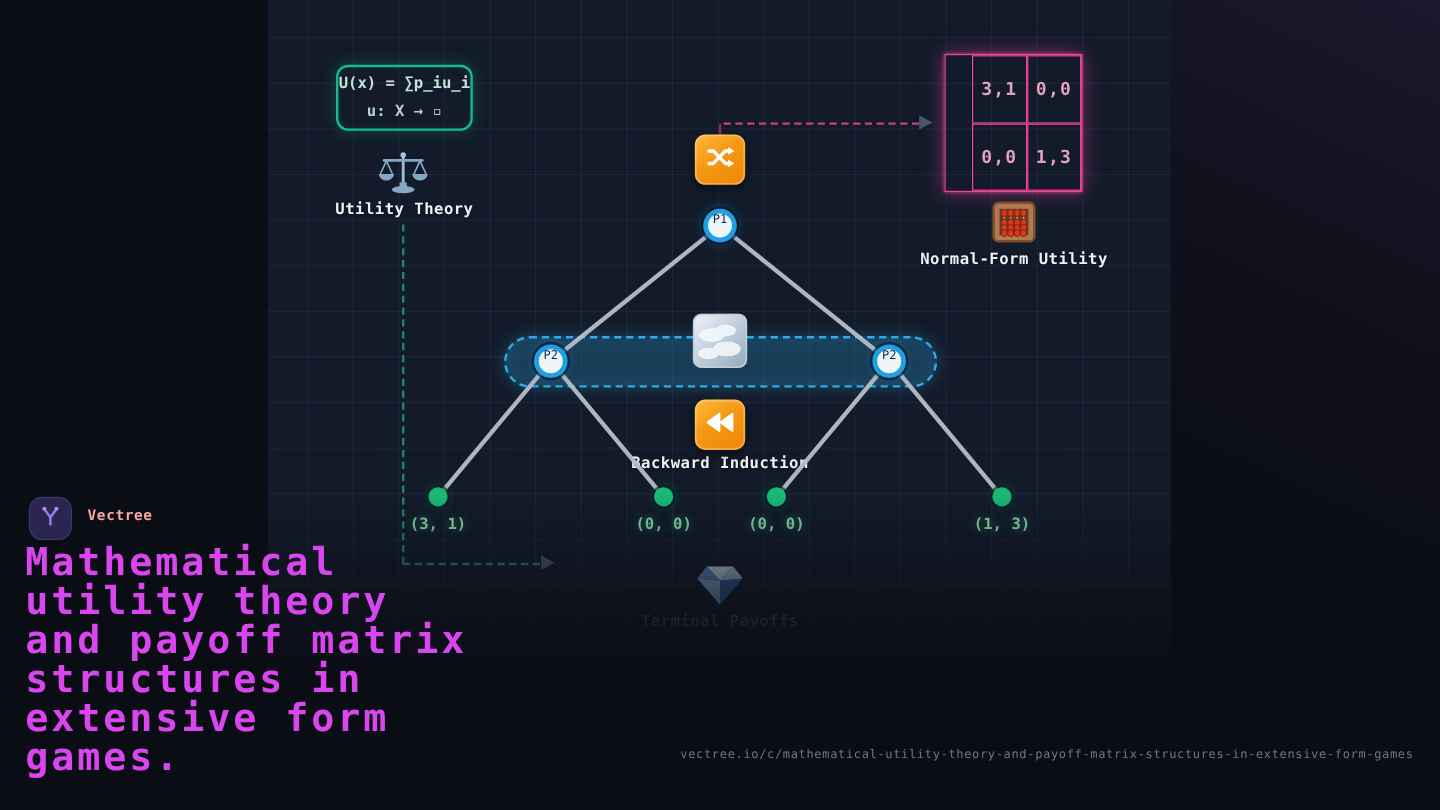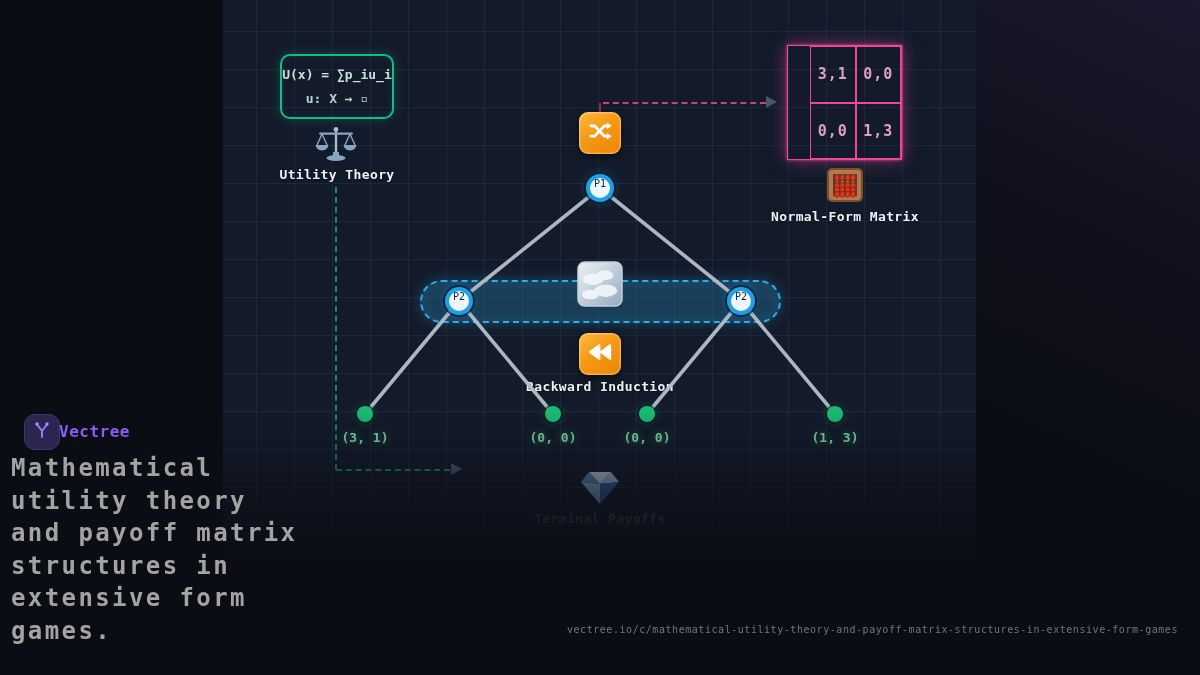--- a/index.html
+++ b/index.html
@@ -30,21 +30,21 @@
     background:linear-gradient(to bottom, rgba(11,13,21,0) 0%, rgba(11,13,21,.55) 45%, rgba(11,13,21,.92) 80%, #0b0d15 100%);
     pointer-events:none;
   }
   .lbl {
     position:absolute; width:260px; text-align:center;
     font-size:13px; font-weight:bold; letter-spacing:.4px; color:#eef1f5;
     text-shadow:0 1px 2px rgba(0,0,0,.6);
   }
   
   .ubox {
-    position:absolute; left:57px; top:54px; width:114px; height:65px;
+    position:absolute; left:57px; top:54px; width:114px; height:55px;
     border:2px solid #13bd8a; border-radius:10px;
     box-shadow:0 0 12px rgba(19,189,138,.28), inset 0 0 8px rgba(19,189,138,.10);
     display:flex; flex-direction:column; justify-content:center; align-items:center; gap:9px;
   }
   .formula { font-size:13px; font-weight:bold; color:#c3e3d7; white-space:nowrap; }
   .formula2 { color:#b2d4ca;text-align:right; }
   
   .dash-v-green { position:absolute; left:112px; top:187px; height:283px; width:0;
     border-left:2px dashed #1f9a80; opacity:.85; }
   .dash-h-green { position:absolute; left:113px; top:469px; width:114px; height:0;
@@ -106,27 +106,27 @@
   }
   .icon-wrap { position:absolute; z-index:5; }
   .dim-lbl { color:#49525e; text-shadow:none; }
   
   .logo {
     position:absolute; left:24px; top:414px; width:36px; height:36px;
     border-radius:11px; background:#2b2650; border:1px solid #3d3670;
     display:flex; align-items:center; justify-content:center; z-index:12;
   }
   .brand {
-    position:absolute; left:59px; top:422px; font-size:16px; font-weight:bold;
-    letter-spacing:.5px; color:#8b5cf6; z-index:12;
+    position:absolute; left:73px; top:422px; font-size:12px; font-weight:bold;
+    letter-spacing:.5px; color:#fca5a5; z-index:12;
   }
   .title {
-    position:absolute; left:11px; top:452px; width:430px; z-index:12;
-    font-size:24px; line-height:32.6px; font-weight:bold; letter-spacing:2.4px;
-    color:#a3a3a3; white-space:pre-line;
+    position:absolute; left:21px; top:452px; width:430px; z-index:12;
+    font-size:32px; line-height:32.6px; font-weight:bold; letter-spacing:2.4px;
+    color:#d946ef; white-space:pre-line;
   }
   .footer-url {
     position:absolute; right:22px; top:624px; z-index:12;
     font-size:10px; letter-spacing:.55px; color:#6e7681;
   }
 </style>
 </head>
 <body>
 
 <div class="bg-accent"></div>
@@ -258,21 +258,21 @@
           <ellipse cx="16.3" cy="24" rx="2.5" ry="2.9"></ellipse>
         <ellipse cx="21.7" cy="24" rx="2.5" ry="2.9"></ellipse>
           <ellipse cx="27" cy="24" rx="2.5" ry="2.9"></ellipse>
         <ellipse cx="11" cy="28.3" rx="2.5" ry="2.9"></ellipse>
           <ellipse cx="16.3" cy="28.3" rx="2.5" ry="2.9"></ellipse>
         <ellipse cx="21.7" cy="28.3" rx="2.5" ry="2.9"></ellipse>
           <ellipse cx="27" cy="28.3" rx="2.5" ry="2.9"></ellipse>
       </g>
     </svg>
   </div>
-  <div class="lbl" style="left:492px; top:209px;">Normal-Form Matrix</div>
+  <div class="lbl" style="left:492px; top:209px;">Normal-Form Utility</div>
 
   <div class="icon-wrap" style="left:355px; top:467px; opacity:.9;">
     <svg width="44" height="40" viewBox="0 0 44 40">
       <polygon points="11,5 33,5 22,17" fill="#c5d8e9"></polygon>
       <polygon points="11,5 3,15 22,17" fill="#5e8cba"></polygon>
       <polygon points="33,5 41,15 22,17" fill="#9fc0dc"></polygon>
       <polygon points="3,15 22,37 22,17" fill="#87add2"></polygon>
       <polygon points="41,15 22,37 22,17" fill="#2f639d"></polygon>
     </svg>
   </div>

